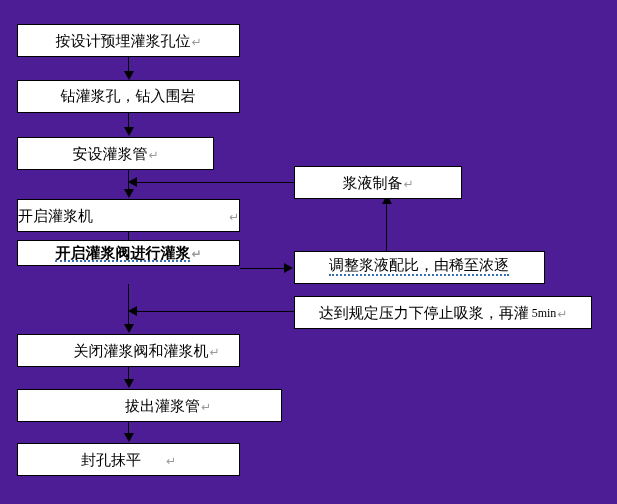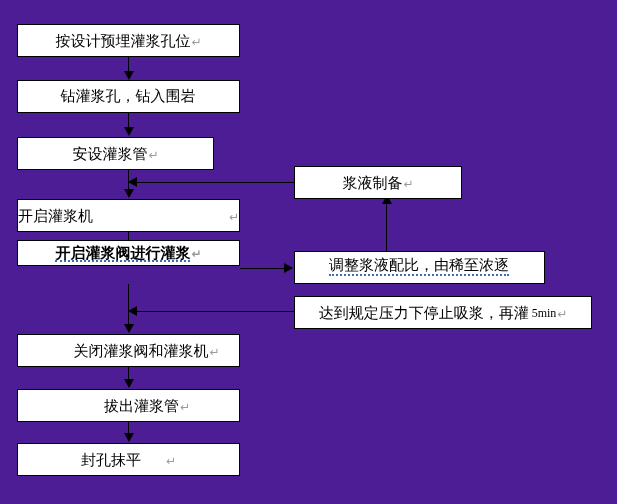--- a/index.html
+++ b/index.html
@@ -164,21 +164,21 @@
   <div class="node" style="left:17px; top:240px; width:223px; height:26px;font-weight:bold;">
     <span class="txt squiggle">开启灌浆阀进行灌浆</span>
       <span class="pilcrow">↵</span>
   </div>
 
   <div class="node" style="left:17px; top:334px; width:223px; height:33px;padding-left:36px;">
     <span class="txt">关闭灌浆阀和灌浆机</span>
       <span class="pilcrow">↵</span>
   </div>
 
-  <div class="node" style="left:17px; top:389px; width:223px; height:33px;padding-left:37px;">
+  <div class="node" style="left:17px; top:389px; width:265px; height:33px;padding-left:37px;">
     <span class="txt">拔出灌浆管</span>
       <span class="pilcrow">↵</span>
   </div>
 
   <div class="node" style="left:17px; top:443px; width:223px; height:33px;gap:24px;">
     <span class="txt">封孔抹平</span>
       <span class="pilcrow">↵</span>
   </div>
 
   <div class="node" style="left:294px; top:166px; width:168px; height:33px;">

